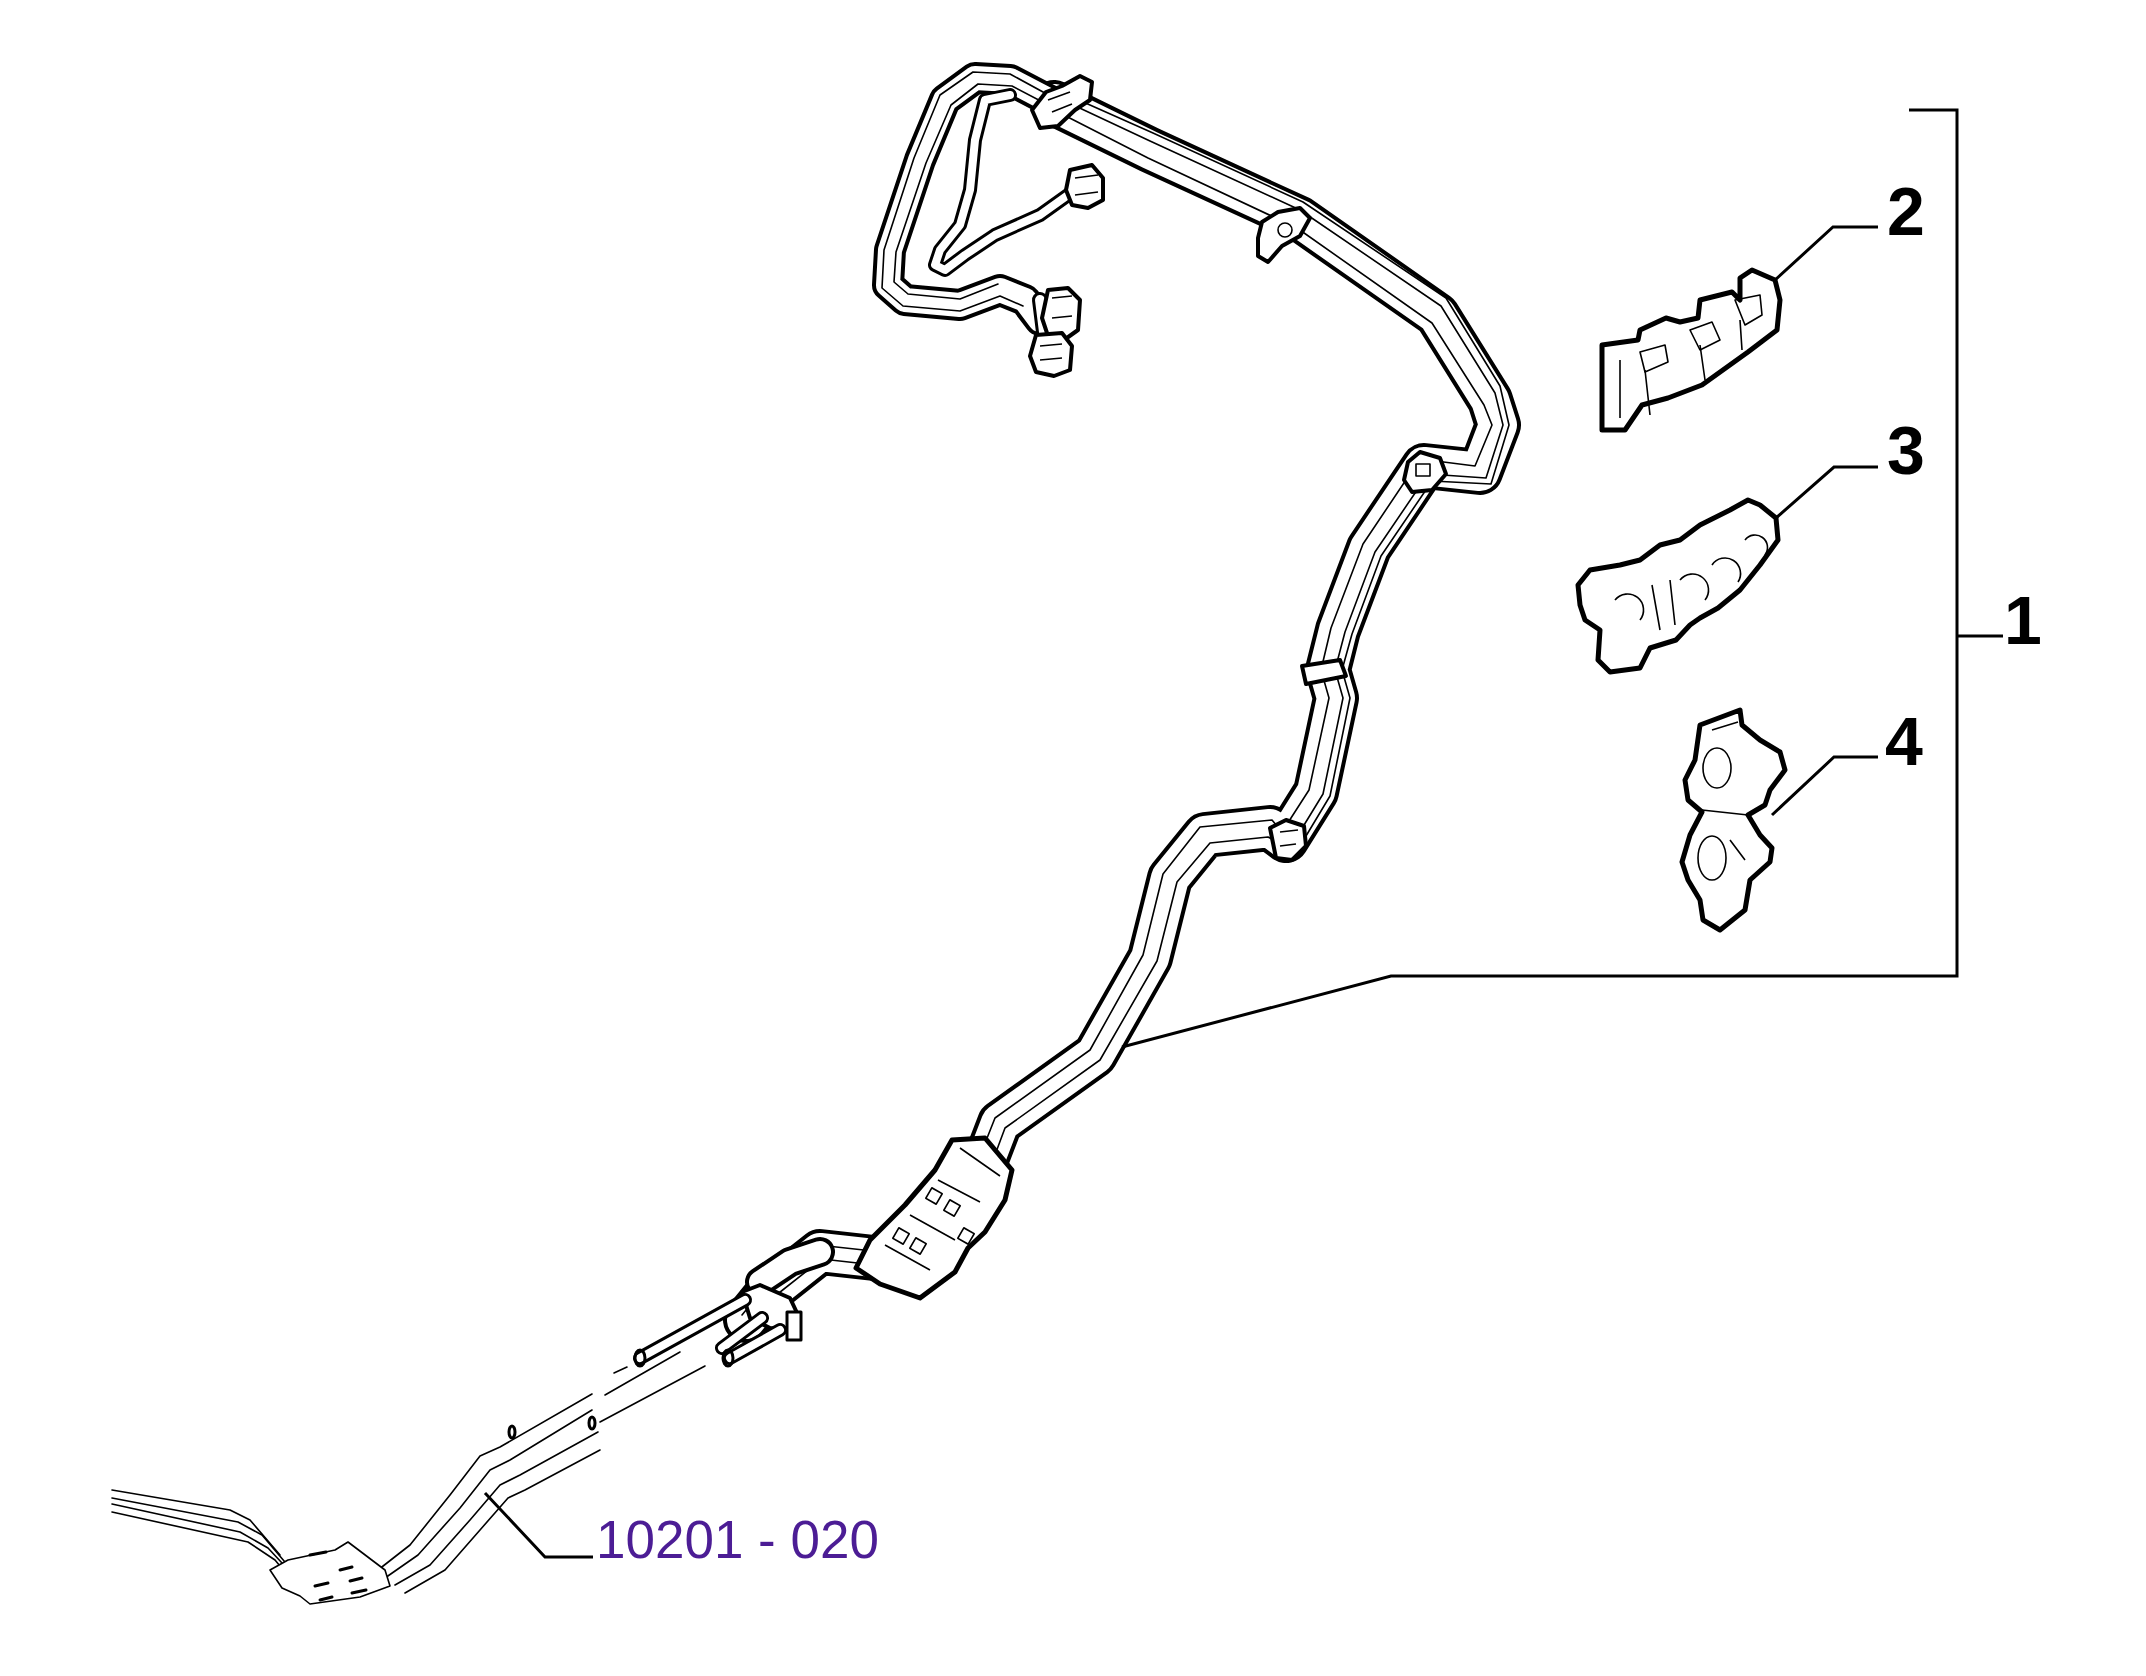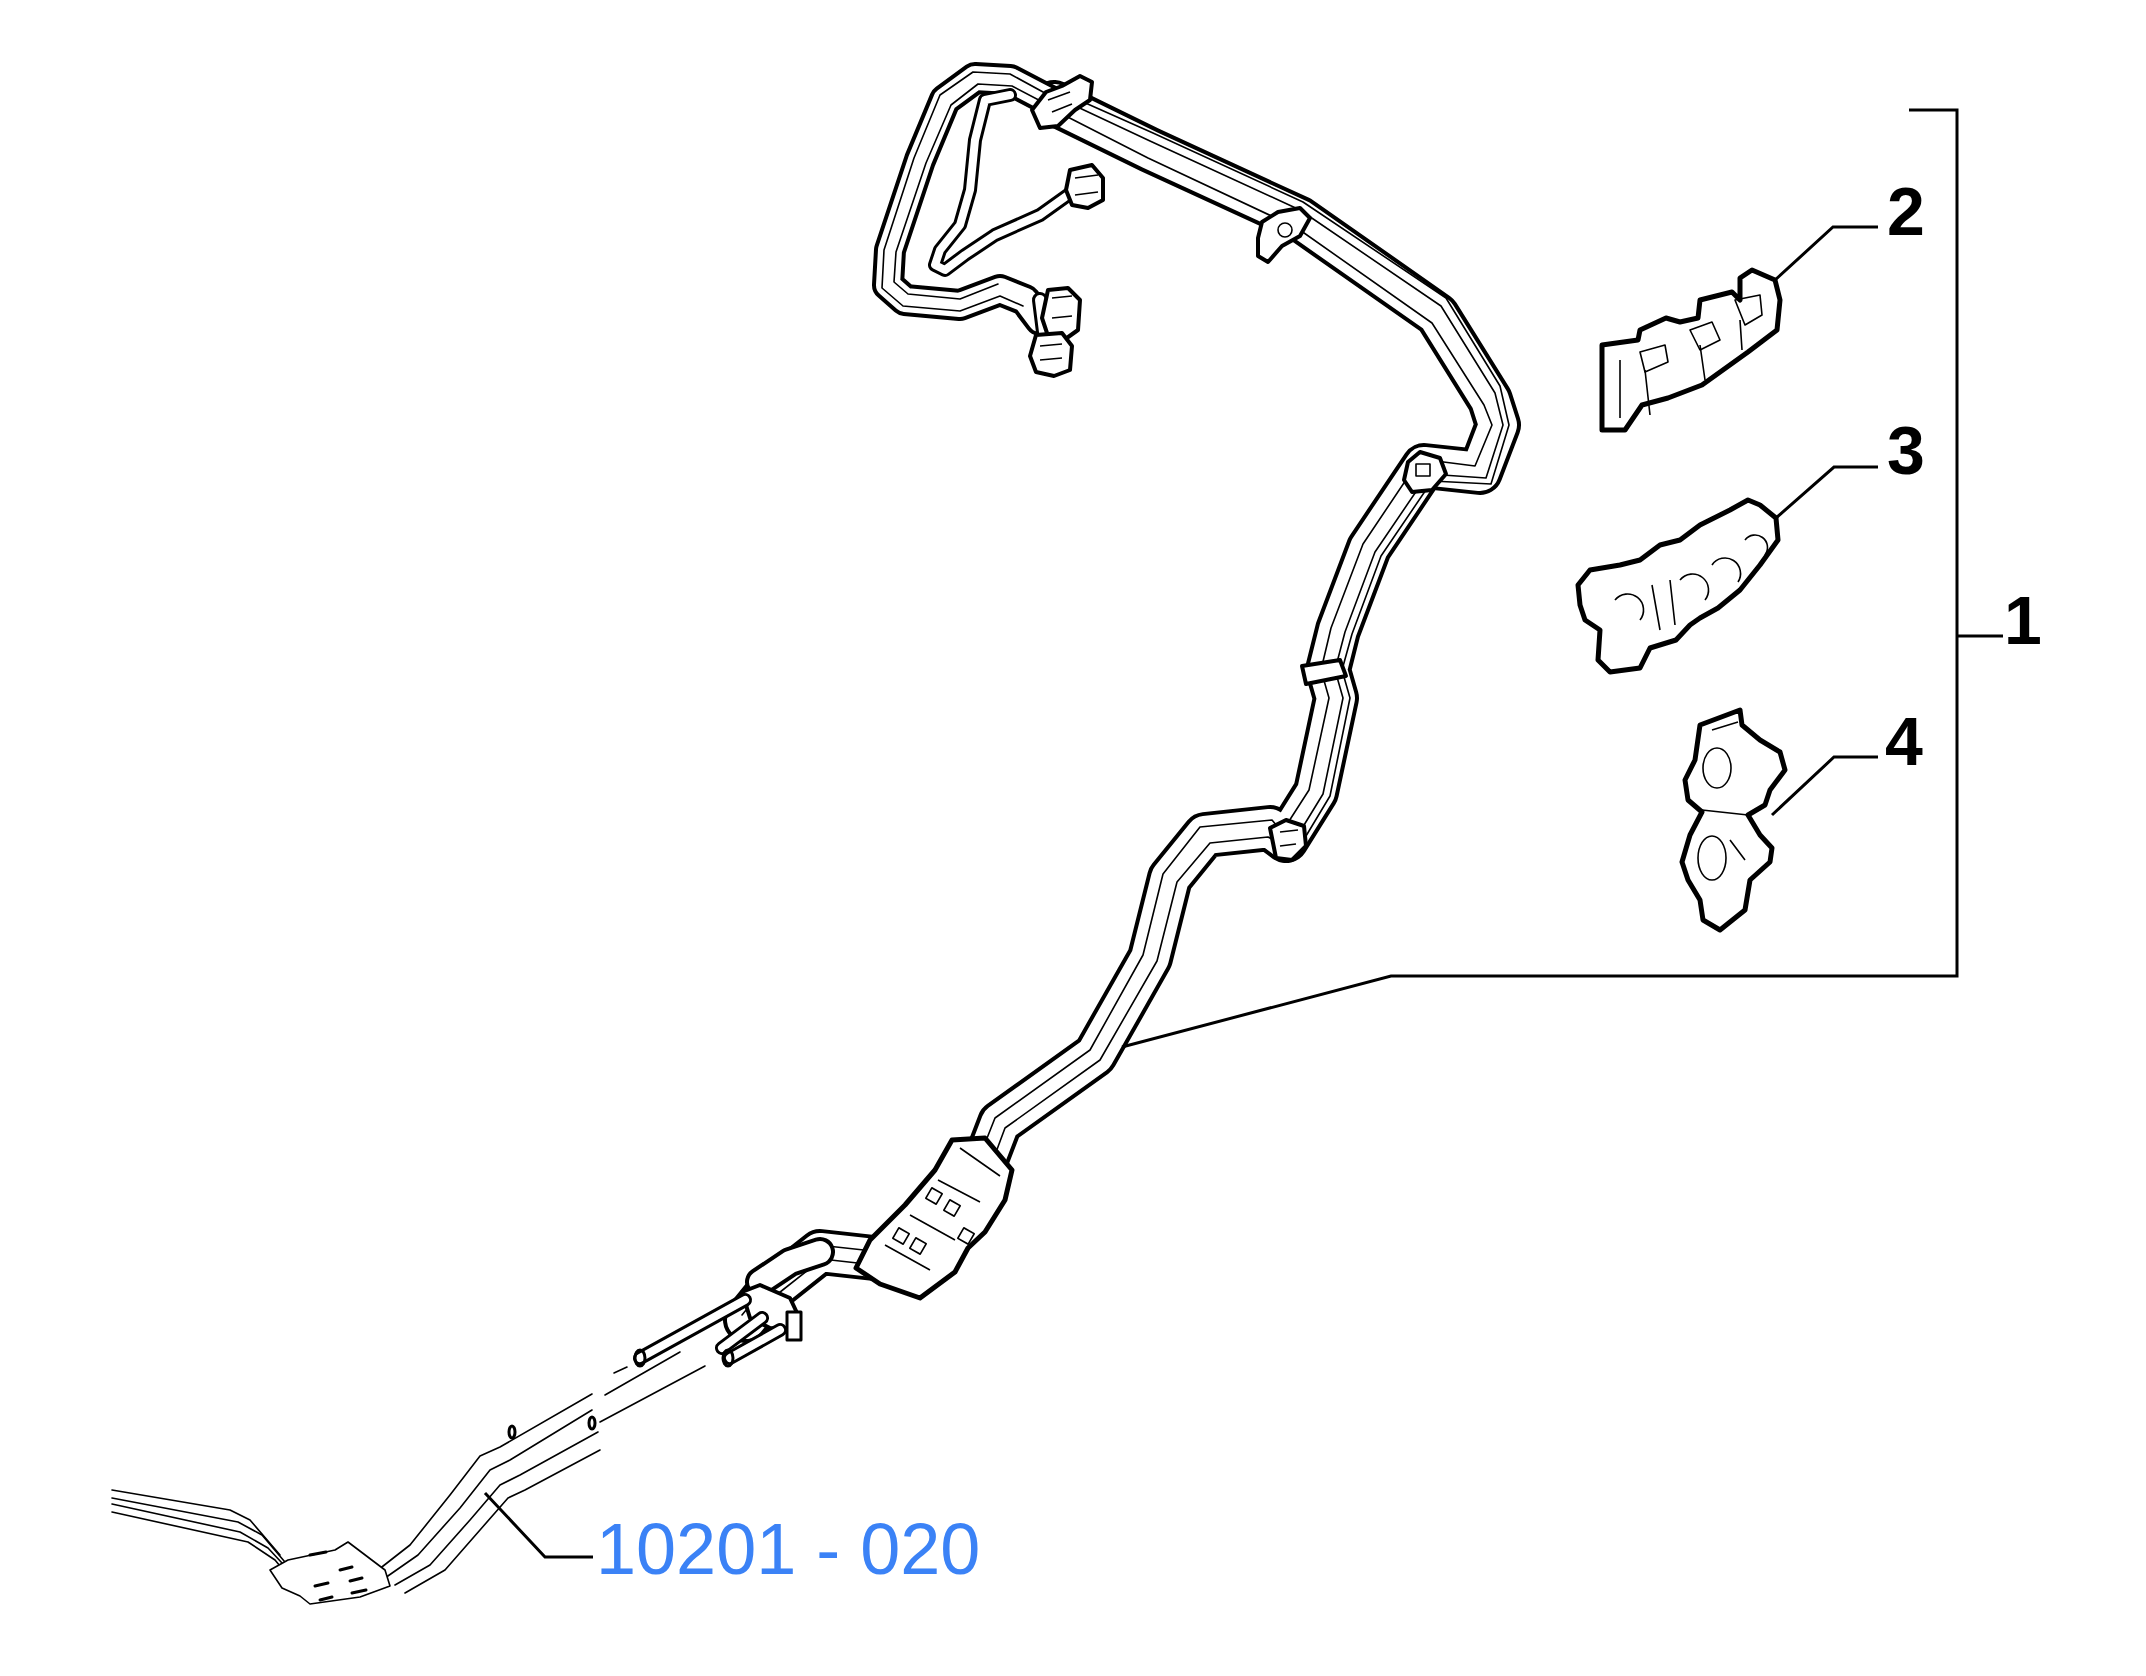--- a/index.html
+++ b/index.html
@@ -17,22 +17,22 @@
     font-family: "Liberation Sans", "DejaVu Sans", sans-serif;
     font-weight: bold;
     color: #000;
     font-size: 68px;
     line-height: 1;
   }
   .refnum {
     position: absolute;
     font-family: "Liberation Sans", "DejaVu Sans", sans-serif;
     font-weight: normal;
-    color: #3b82f6;
-    font-size: 72px;
+    color: #4c1d95;
+    font-size: 53px;
     line-height: 1;
     letter-spacing: 0px;
     white-space: pre;
   }
 </style>
 </head>
 <body>
 
 <svg id="drawing" viewBox="0 0 2146 1676" xmlns="http://www.w3.org/2000/svg">
 

